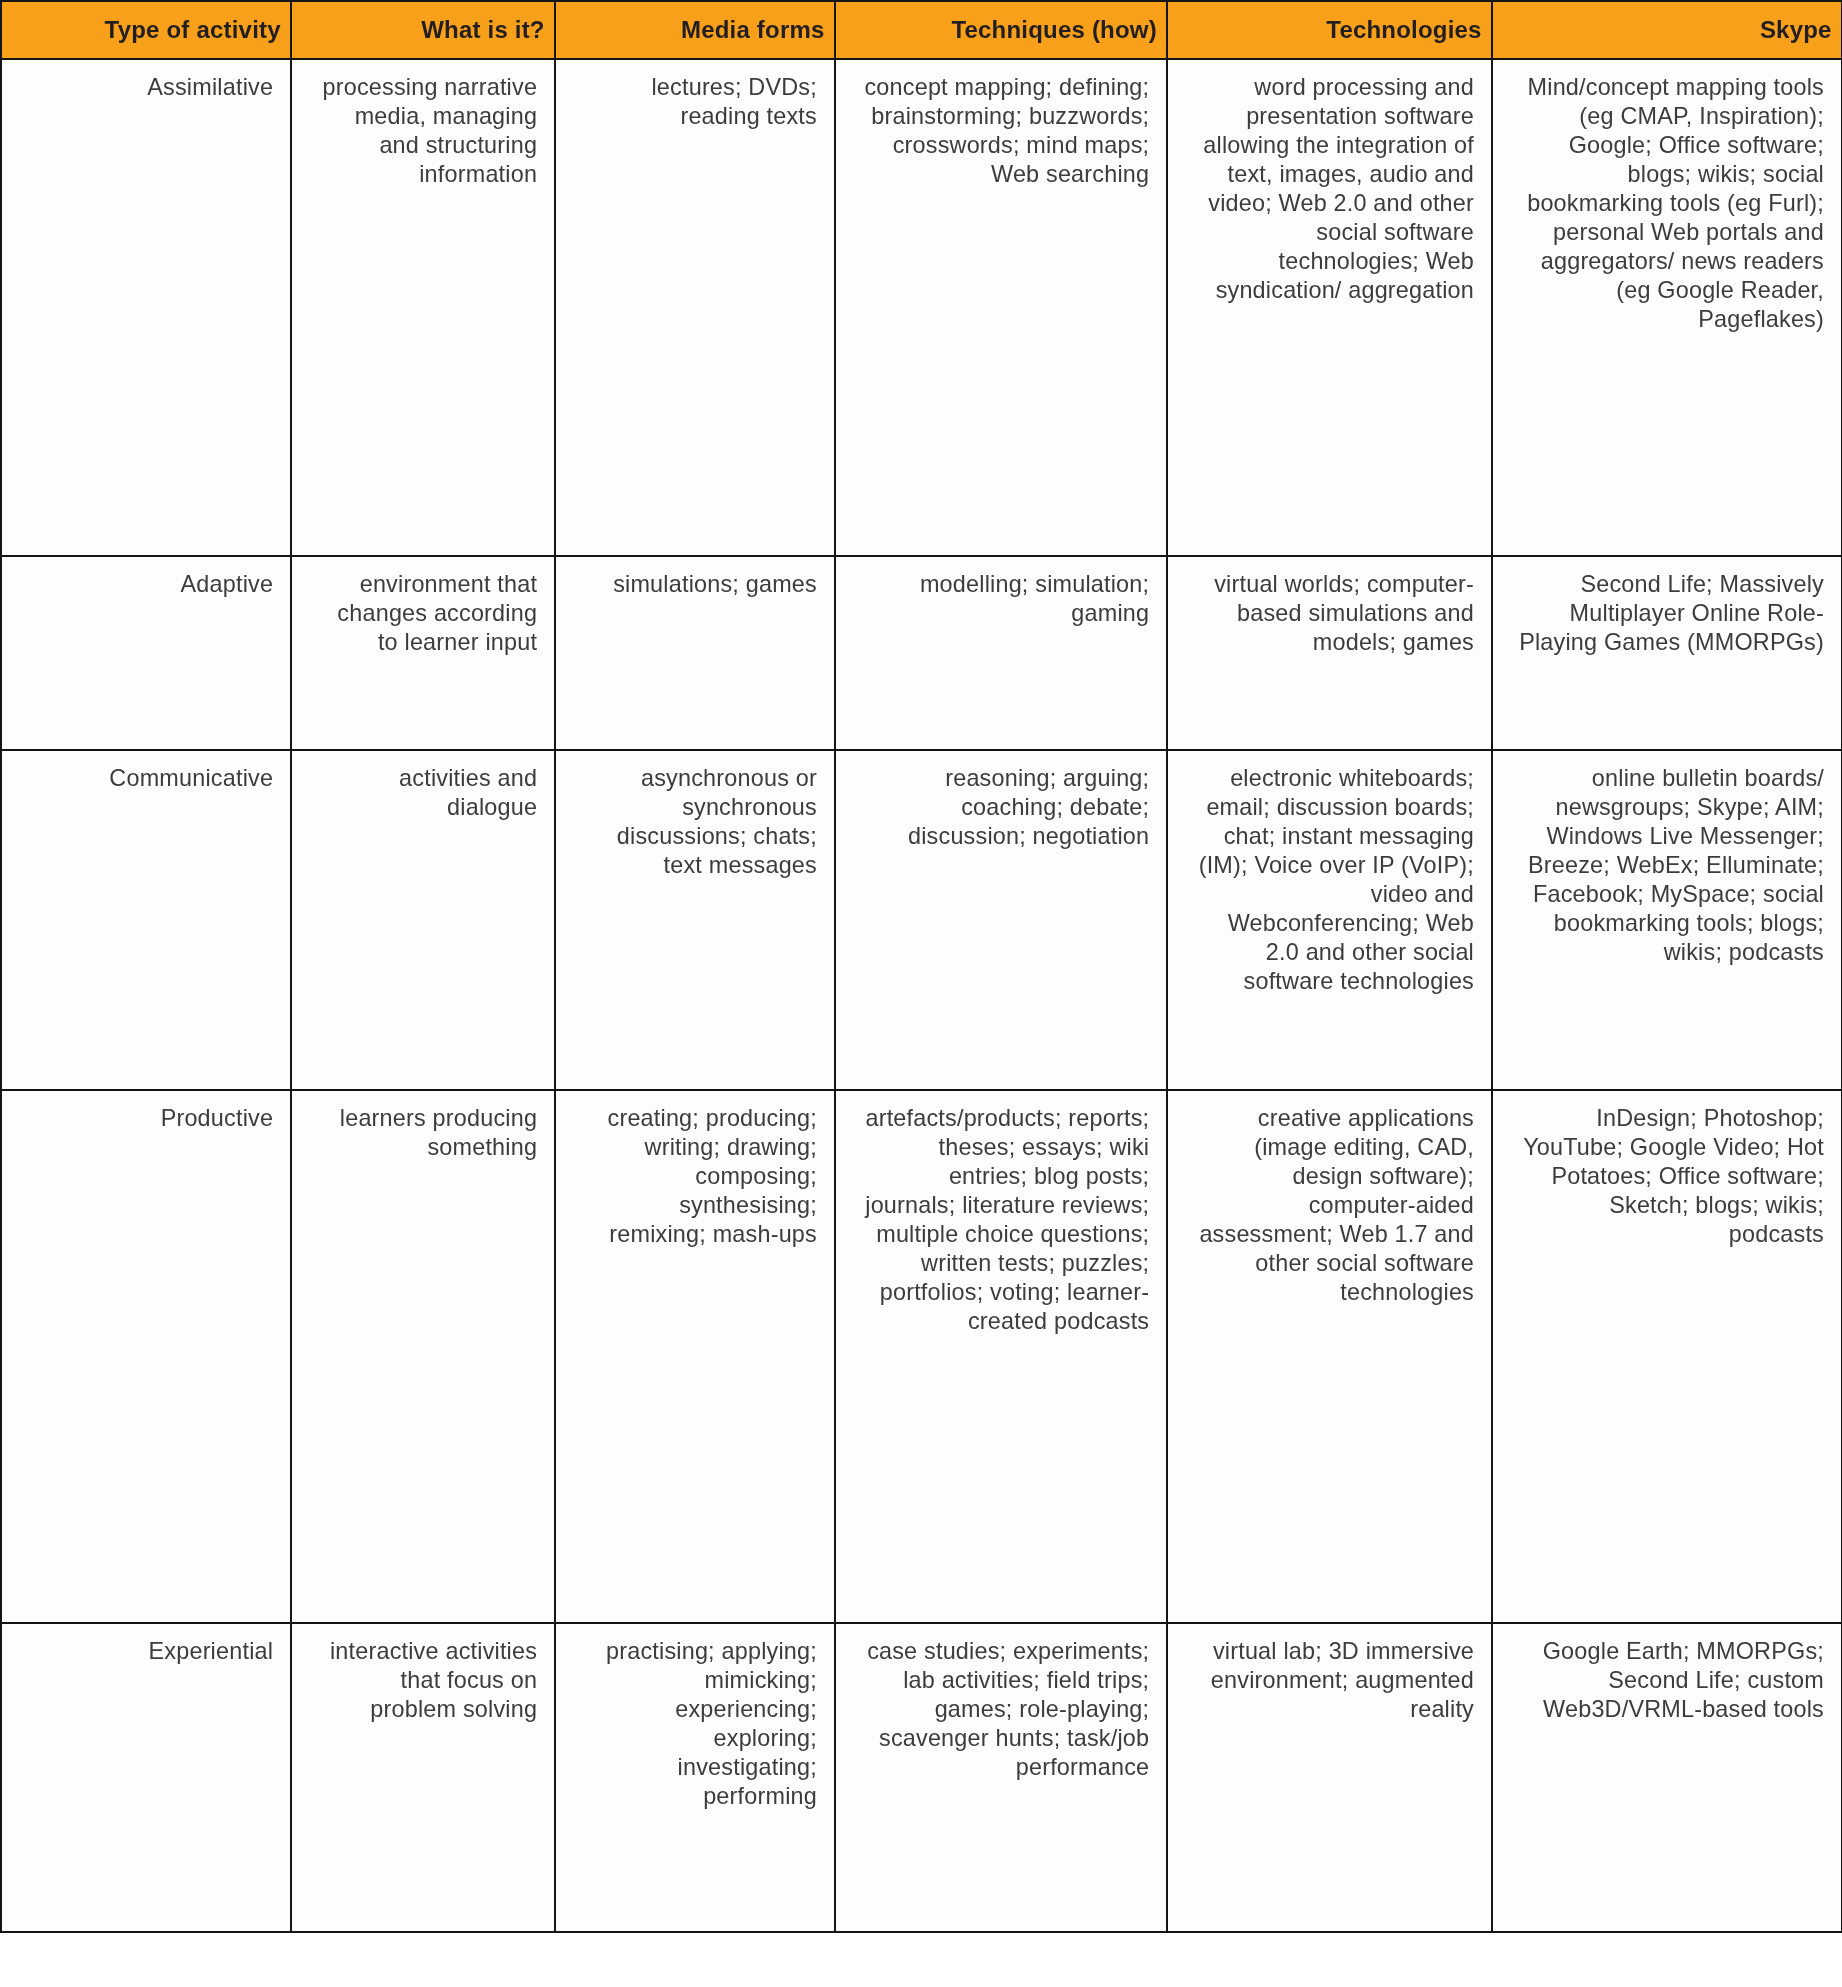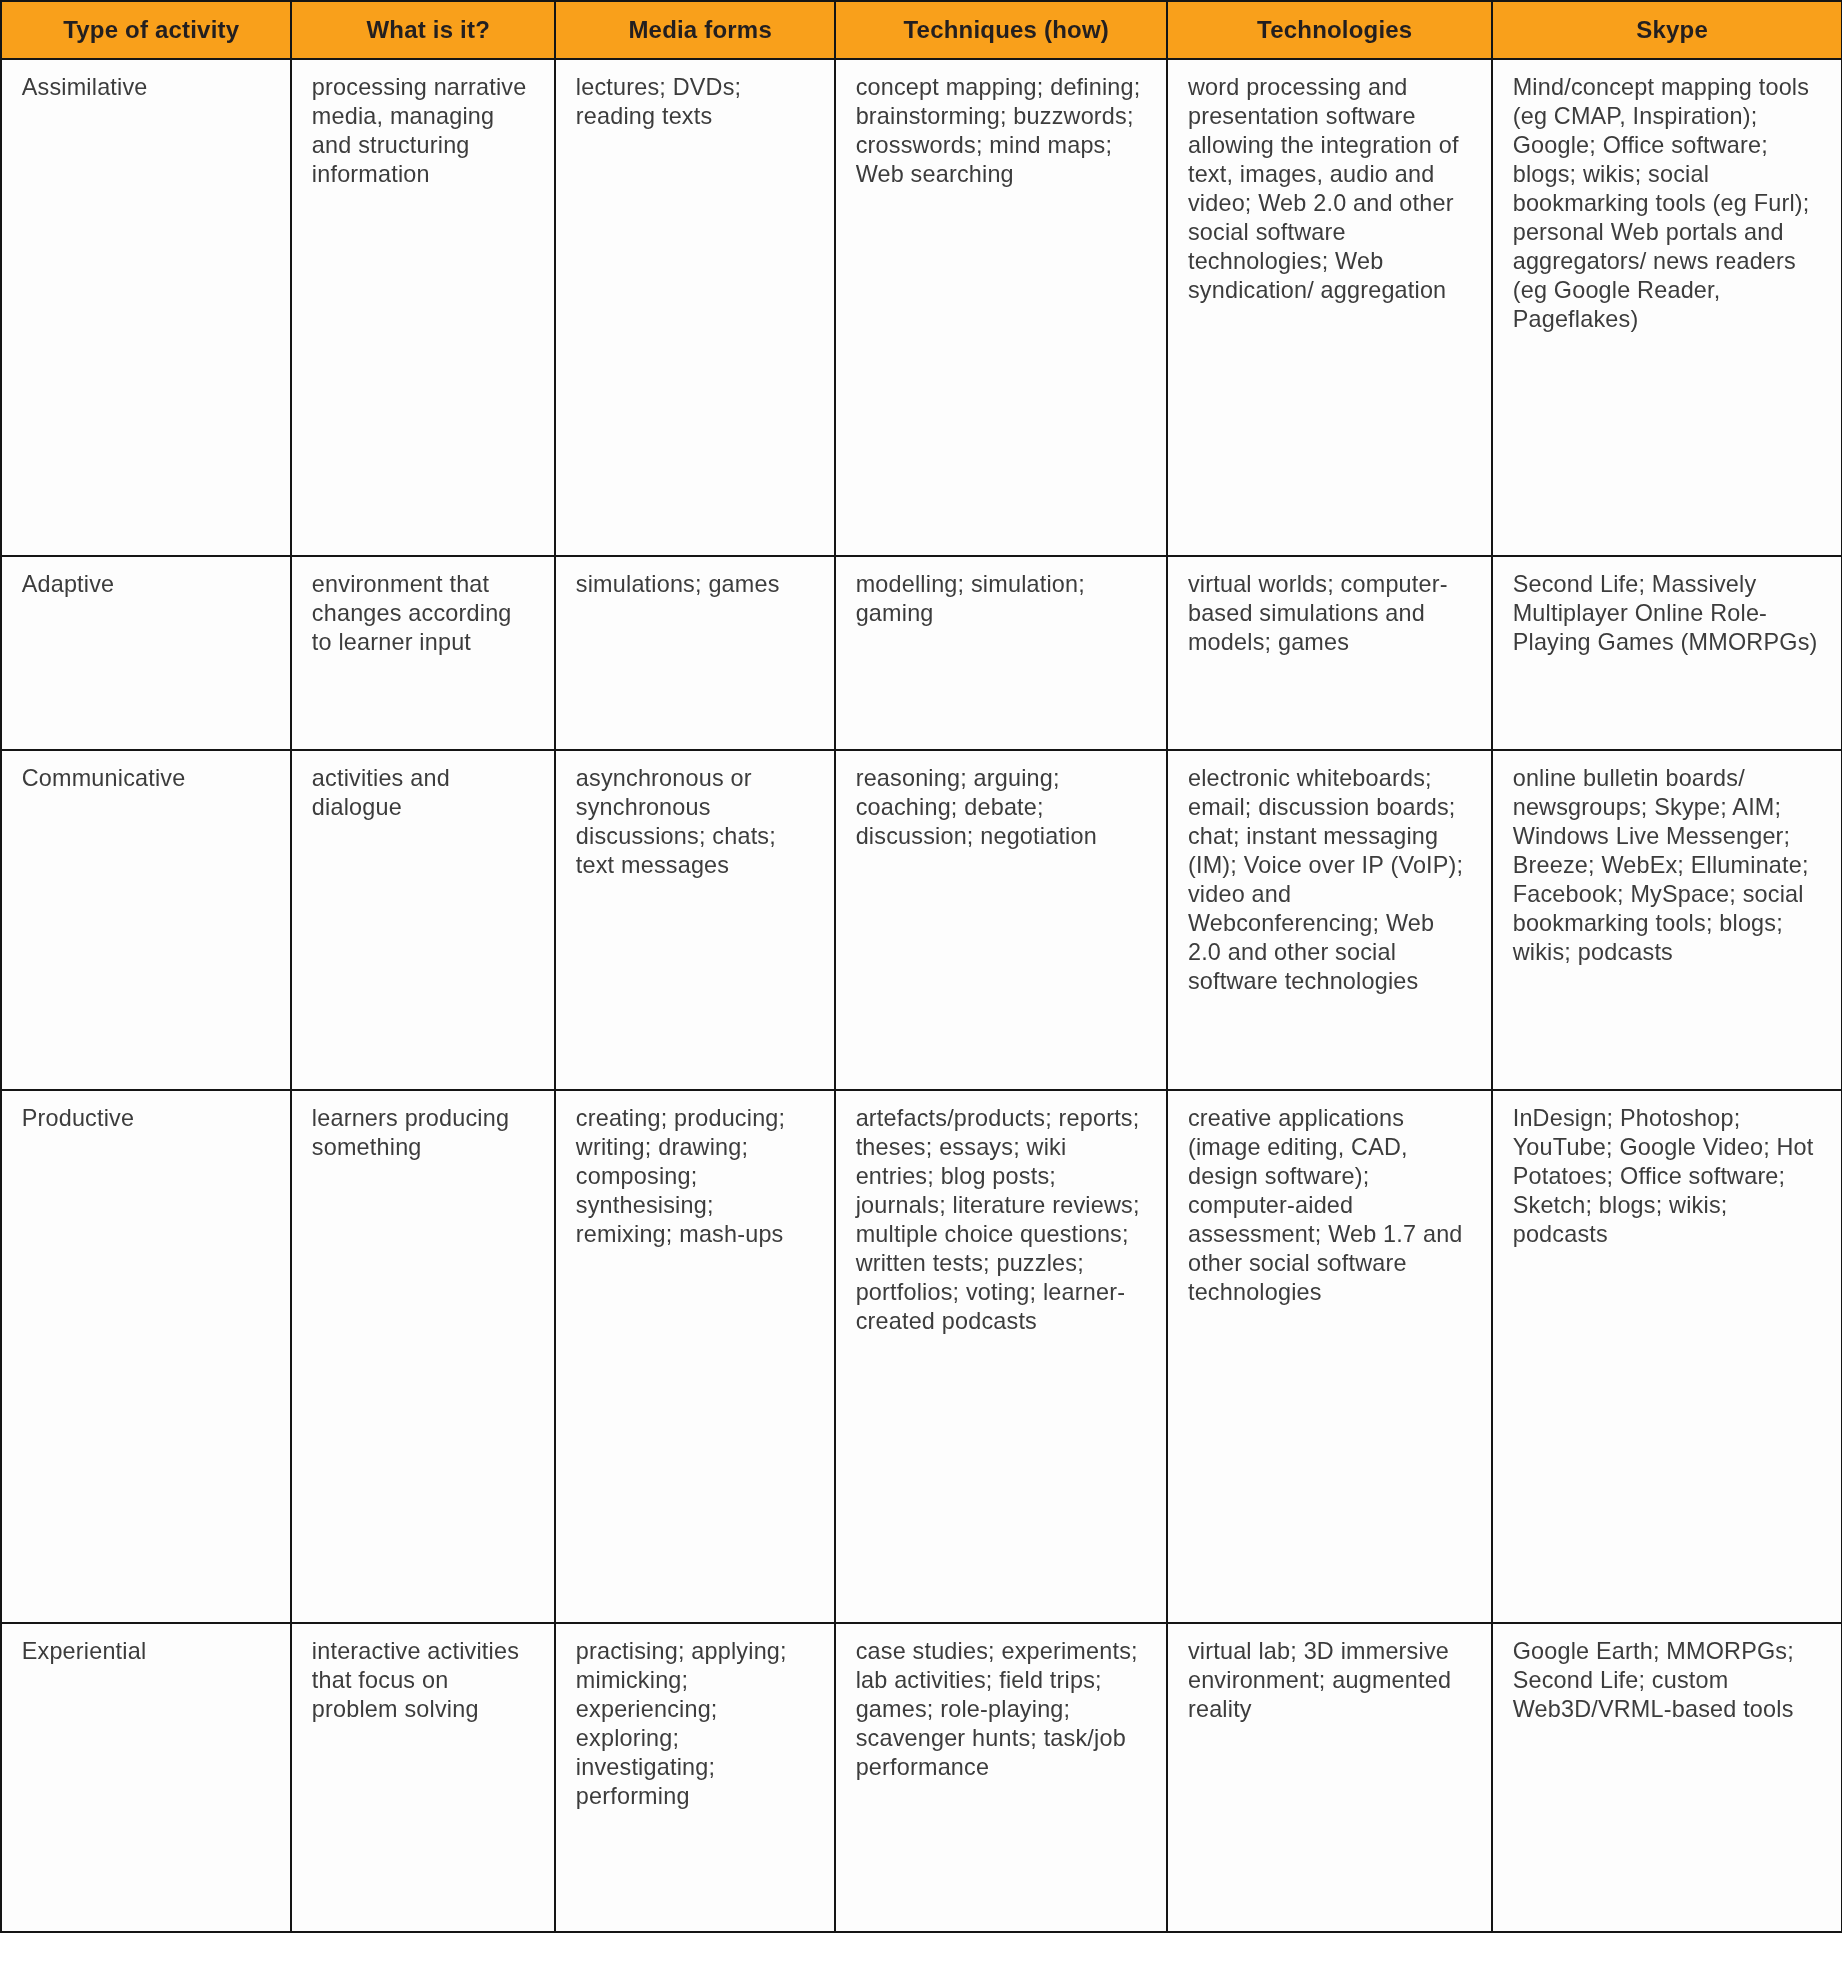--- a/index.html
+++ b/index.html
@@ -26,33 +26,33 @@
     box-sizing: border-box;
   }
   thead tr {
     height: 58px;
   }
   th.header-cell {
     background: #F9A01B;
     color: #231f20;
     font-size: 24px;
     font-weight: bold;
-    text-align: center;
+    text-align: right;
     vertical-align: middle;
     padding: 0 9.4px 0 19.7px;
     border-bottom: 5.6px solid #151515;
     letter-spacing: 0.2px;
   }
   td.body-cell {
     background: #fdfdfd;
     color: #3c3c3c;
     font-size: 23.4px;
     line-height: 29px;
     vertical-align: top;
-    text-align: left;
+    text-align: right;
     padding: 13px 17px 13px 19.7px;
     letter-spacing: 0.2px;
     word-wrap: break-word;
   }
   tbody tr:nth-child(1) { height: 497px; }
   tbody tr:nth-child(2) { height: 194px; }
   tbody tr:nth-child(3) { height: 340px; }
   tbody tr:nth-child(4) { height: 533px; }
   tbody tr:nth-child(5) { height: 309px; }
 </style>

